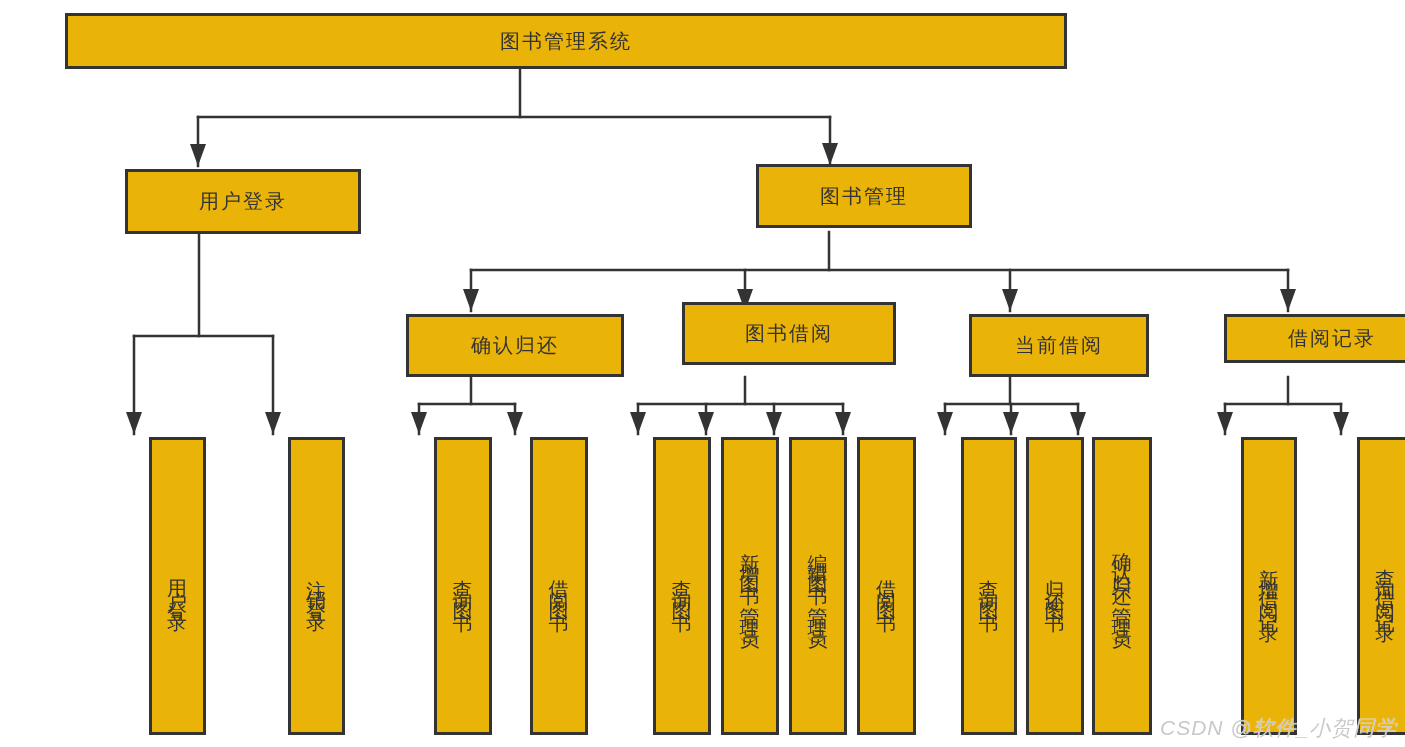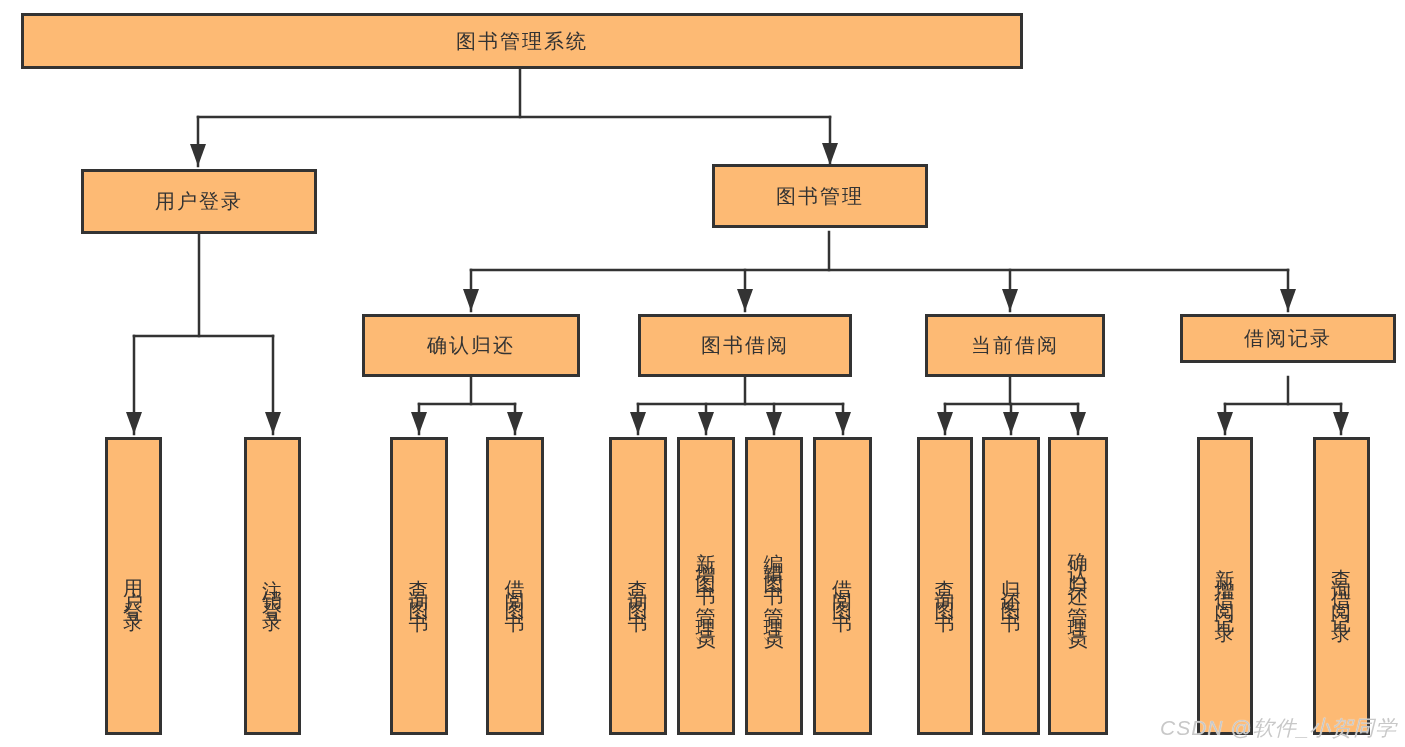--- a/index.html
+++ b/index.html
@@ -7,25 +7,26 @@
     position:relative;
     width:1405px; height:747px;
     background:#ffffff;
     font-family:"Liberation Sans","DejaVu Sans",sans-serif;
     color:#333333;
     overflow:hidden;
   }
   svg.wires { position:absolute; left:0; top:0; z-index:1; pointer-events:none; }
   .box {
     position:absolute;
-    background:#fdba74;
+    background:#eab308;
     border:3px solid #333333;
     box-sizing:border-box;
     display:flex; align-items:center; justify-content:center;
     z-index:2;
+    margin-left:44px;
   }
   .box.h span {
     font-size:20px;
     letter-spacing:2px;
     white-space:nowrap;
   }
   .box.v span {
     writing-mode:vertical-rl;
     text-orientation:mixed;
     font-size:20px;
@@ -109,21 +110,21 @@
   <div class="box h" style="left:81px;top:169px;width:236px;height:65px">
     <span>用户登录</span>
   </div>
   <div class="box h" style="left:712px;top:164px;width:216px;height:64px">
     <span>图书管理</span>
   </div>
 
   <div class="box h" style="left:362px;top:314px;width:218px;height:63px">
     <span>确认归还</span>
   </div>
-  <div class="box h" style="left:638px;top:314px;width:214px;height:63px">
+  <div class="box h" style="left:638px;top:302px;width:214px;height:63px">
     <span>图书借阅</span>
   </div>
   <div class="box h" style="left:925px;top:314px;width:180px;height:63px">
     <span>当前借阅</span>
   </div>
   <div class="box h" style="left:1180px;top:314px;width:216px;height:49px">
     <span>借阅记录</span>
   </div>
 
   <div class="box v" style="left:105px;top:437px;width:57px;height:298px">

